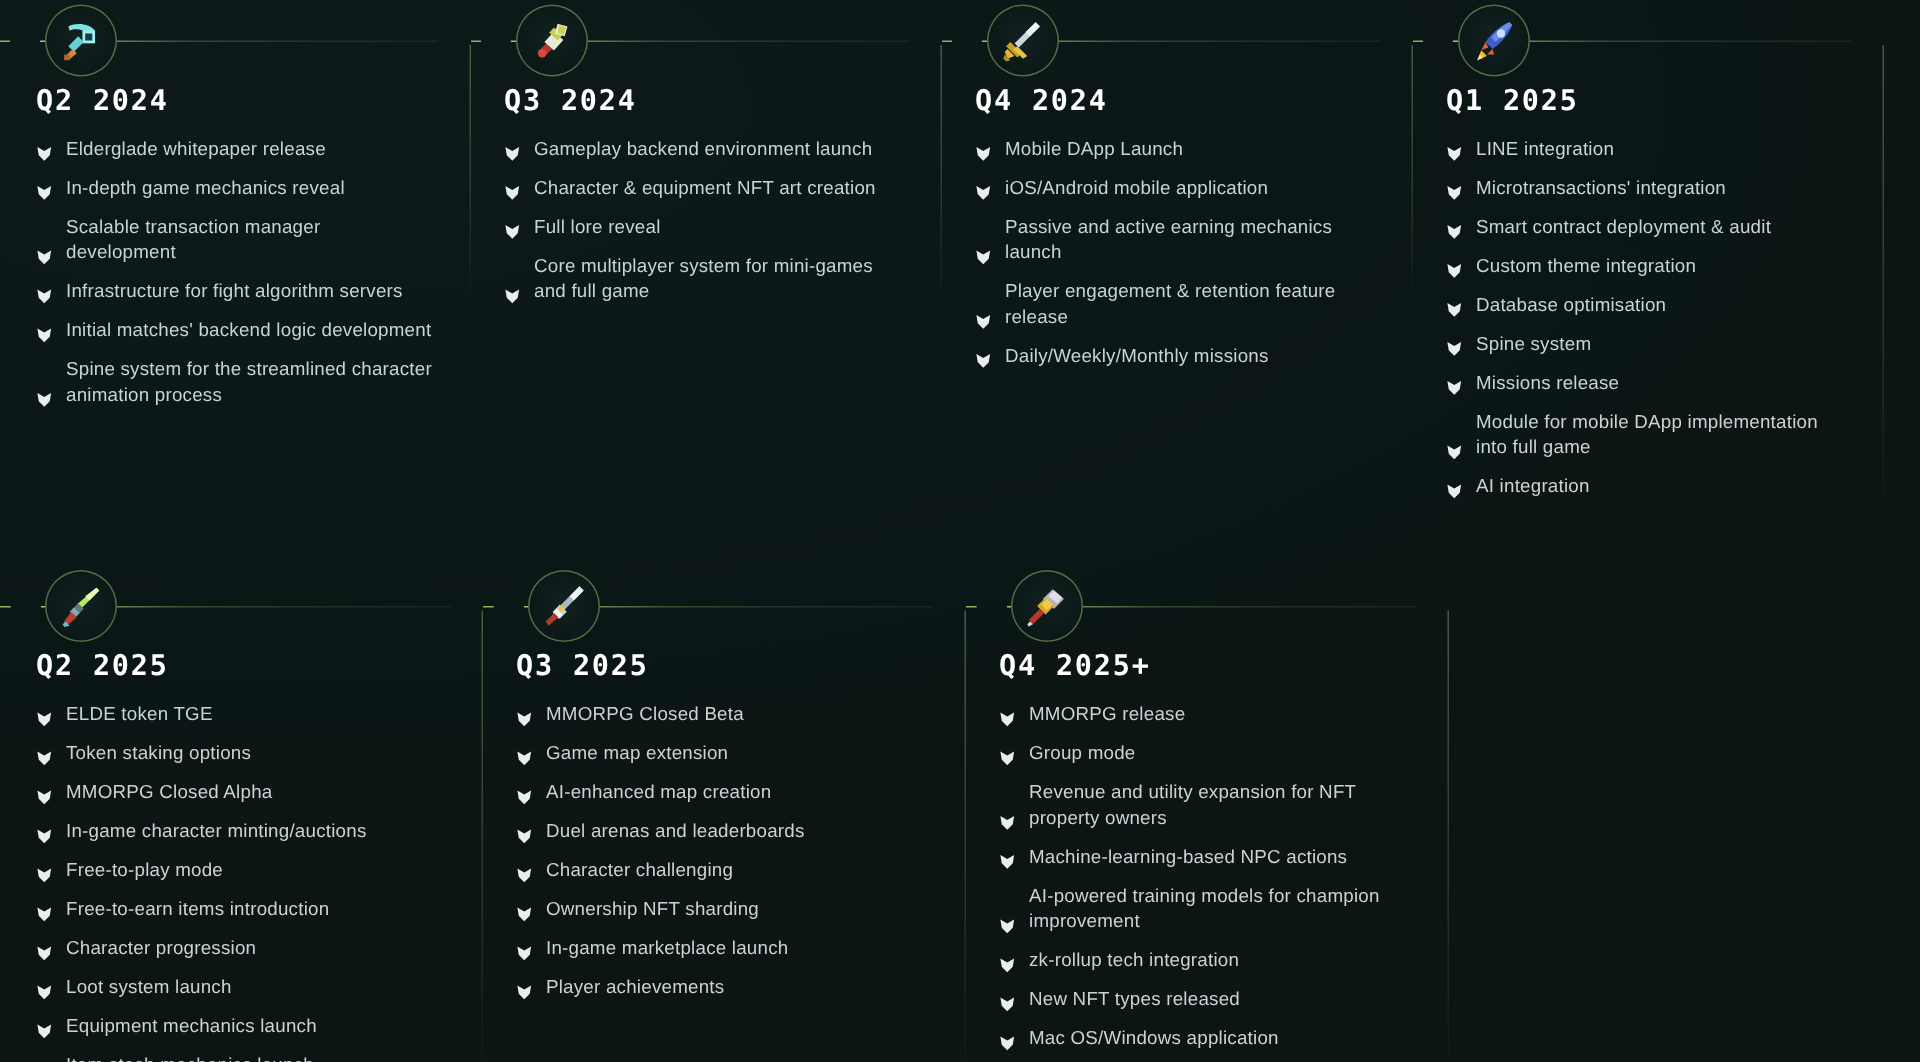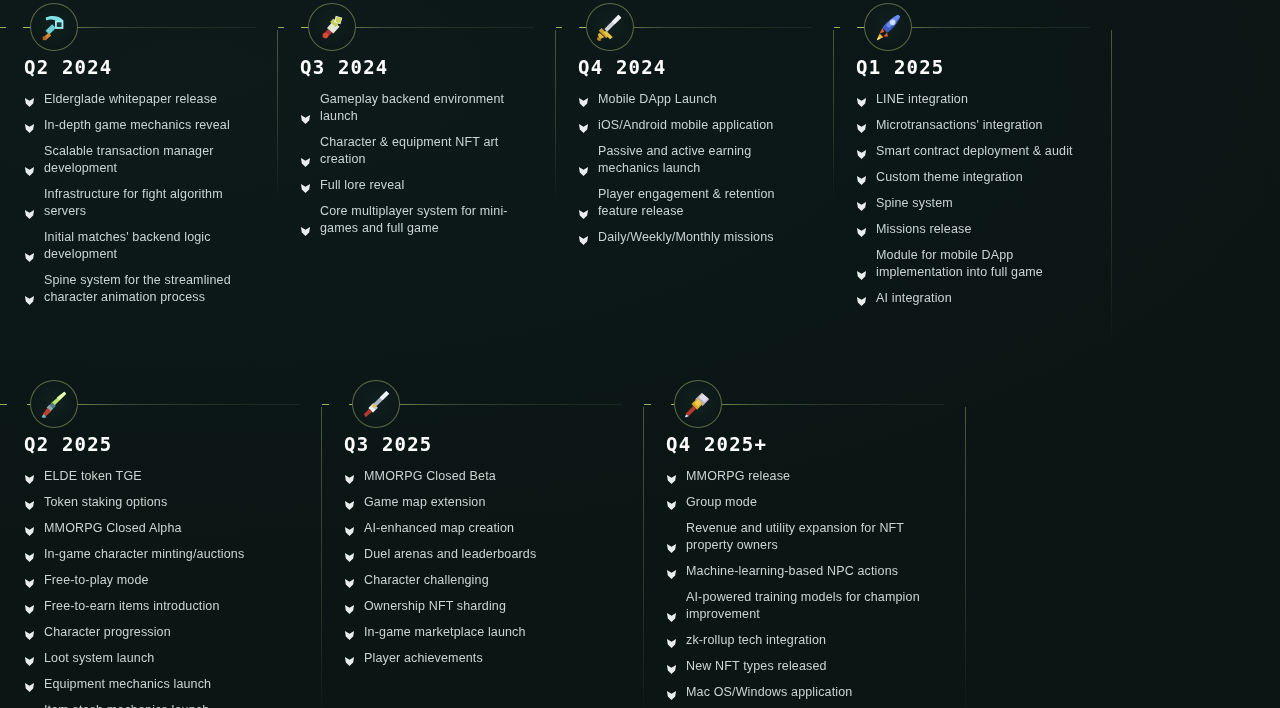--- a/index.html
+++ b/index.html
@@ -22,21 +22,21 @@
     width: 1280px;
     height: 708px;
     background:
       radial-gradient(1200px 500px at 15% 10%, #0d1a19 0%, #0b1716 60%, #0a1514 100%);
   }
 
   
   .row {
     position: absolute;
     left: 0;
-    width: 1112px;
+    width: 1256px;
     display: flex;
   }
   .row-top { top: 0; }
   .row-bottom { top: 377px; }
 
   .card {
     position: relative;
     box-sizing: border-box;
     padding: 0 22px 0 0;
   }
@@ -348,20 +348,28 @@
               </svg>
             </span>
             <span class="item-text">Custom theme integration</span>
           </li>
           <li class="item">
             <span class="bullet">
               <svg width="11" height="11" viewBox="0 0 12 12">
                 <use href="#sym-bullet"></use>
               </svg>
             </span>
+            <span class="item-text">Database optimisation</span>
+          </li>
+          <li class="item">
+            <span class="bullet">
+              <svg width="11" height="11" viewBox="0 0 12 12">
+                <use href="#sym-bullet"></use>
+              </svg>
+            </span>
             <span class="item-text">Spine system</span>
           </li>
           <li class="item">
             <span class="bullet">
               <svg width="11" height="11" viewBox="0 0 12 12">
                 <use href="#sym-bullet"></use>
               </svg>
             </span>
             <span class="item-text">Missions release</span>
           </li>

